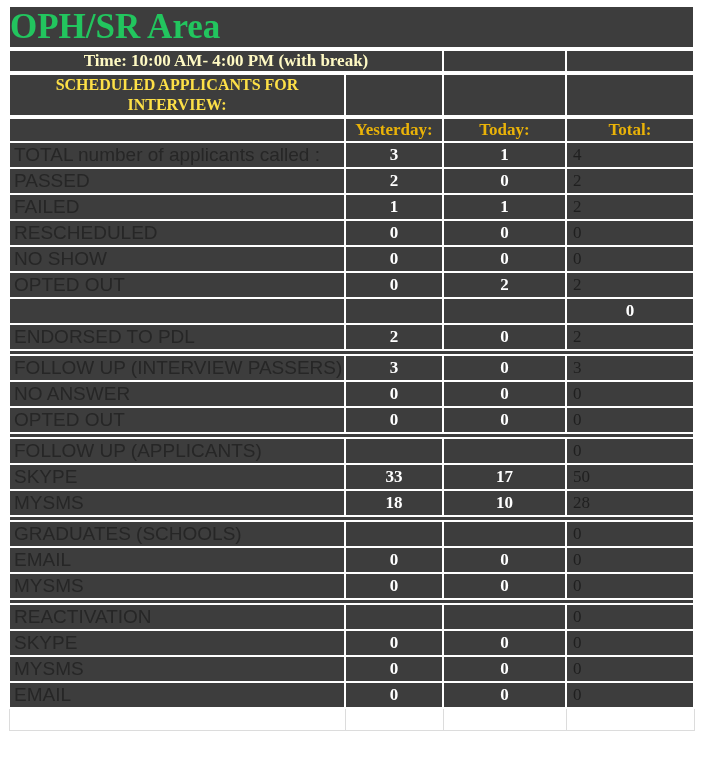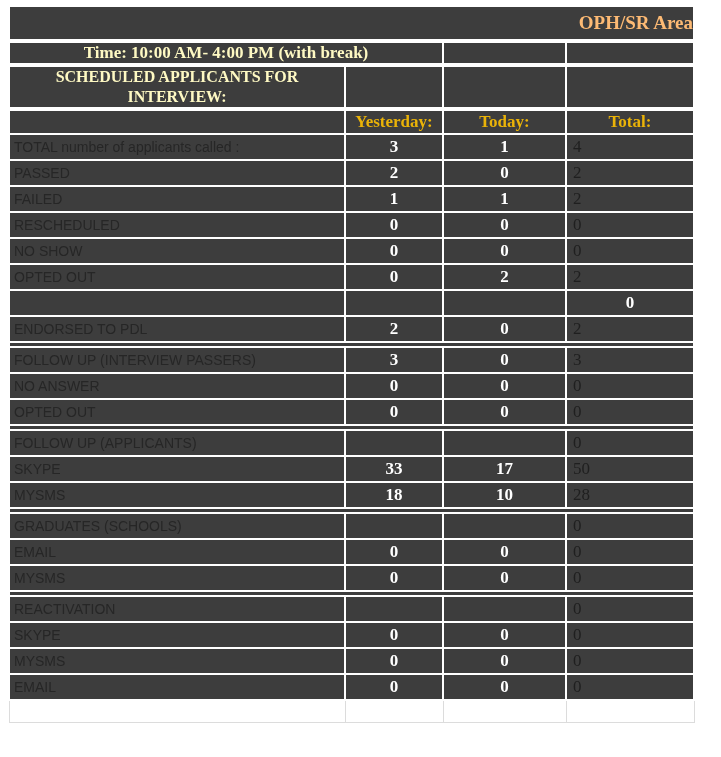--- a/index.html
+++ b/index.html
@@ -23,56 +23,56 @@
     padding: 0;
     overflow: hidden;
     white-space: nowrap;
   }
   
   .row-title td {
     height: 32px;
     border-bottom-width: 4px;
     font-family: "Liberation Serif", serif;
     font-weight: bold;
-    font-size: 19px;
-    color: #fdba74;
-    text-align: right;
+    font-size: 35px;
+    color: #22c55e;
+    text-align: left;
   }
   .row-time td { border-bottom-width: 4px; height: 20px; }
   .row-time .time-cell {
     font-family: "Liberation Serif", serif;
     font-weight: bold;
     font-size: 17px;
     color: #fef9c3;
     text-align: center;
   }
   .row-sched td { border-bottom-width: 4px; }
   .row-sched .sched-cell {
     height: 38px;
     font-family: "Liberation Serif", serif;
     font-weight: bold;
     font-size: 16px;
-    color: #fef9c3;
+    color: #fde047;
     text-align: center;
     line-height: 1.25;
     white-space: normal;
   }
   .row-colheads td {
     height: 22px;
     font-family: "Liberation Serif", serif;
     font-weight: bold;
     font-size: 17px;
     color: #eab308;
     text-align: center;
   }
   
   .label-cell {
     height: 24px;
     font-family: "Liberation Sans", sans-serif;
-    font-size: 14px;
+    font-size: 19px;
     color: #262626;
     text-align: left;
     padding-left: 4px;
   }
   .num-cell {
     height: 24px;
     font-family: "Liberation Serif", serif;
     font-weight: bold;
     font-size: 17px;
     color: #ffffff;

